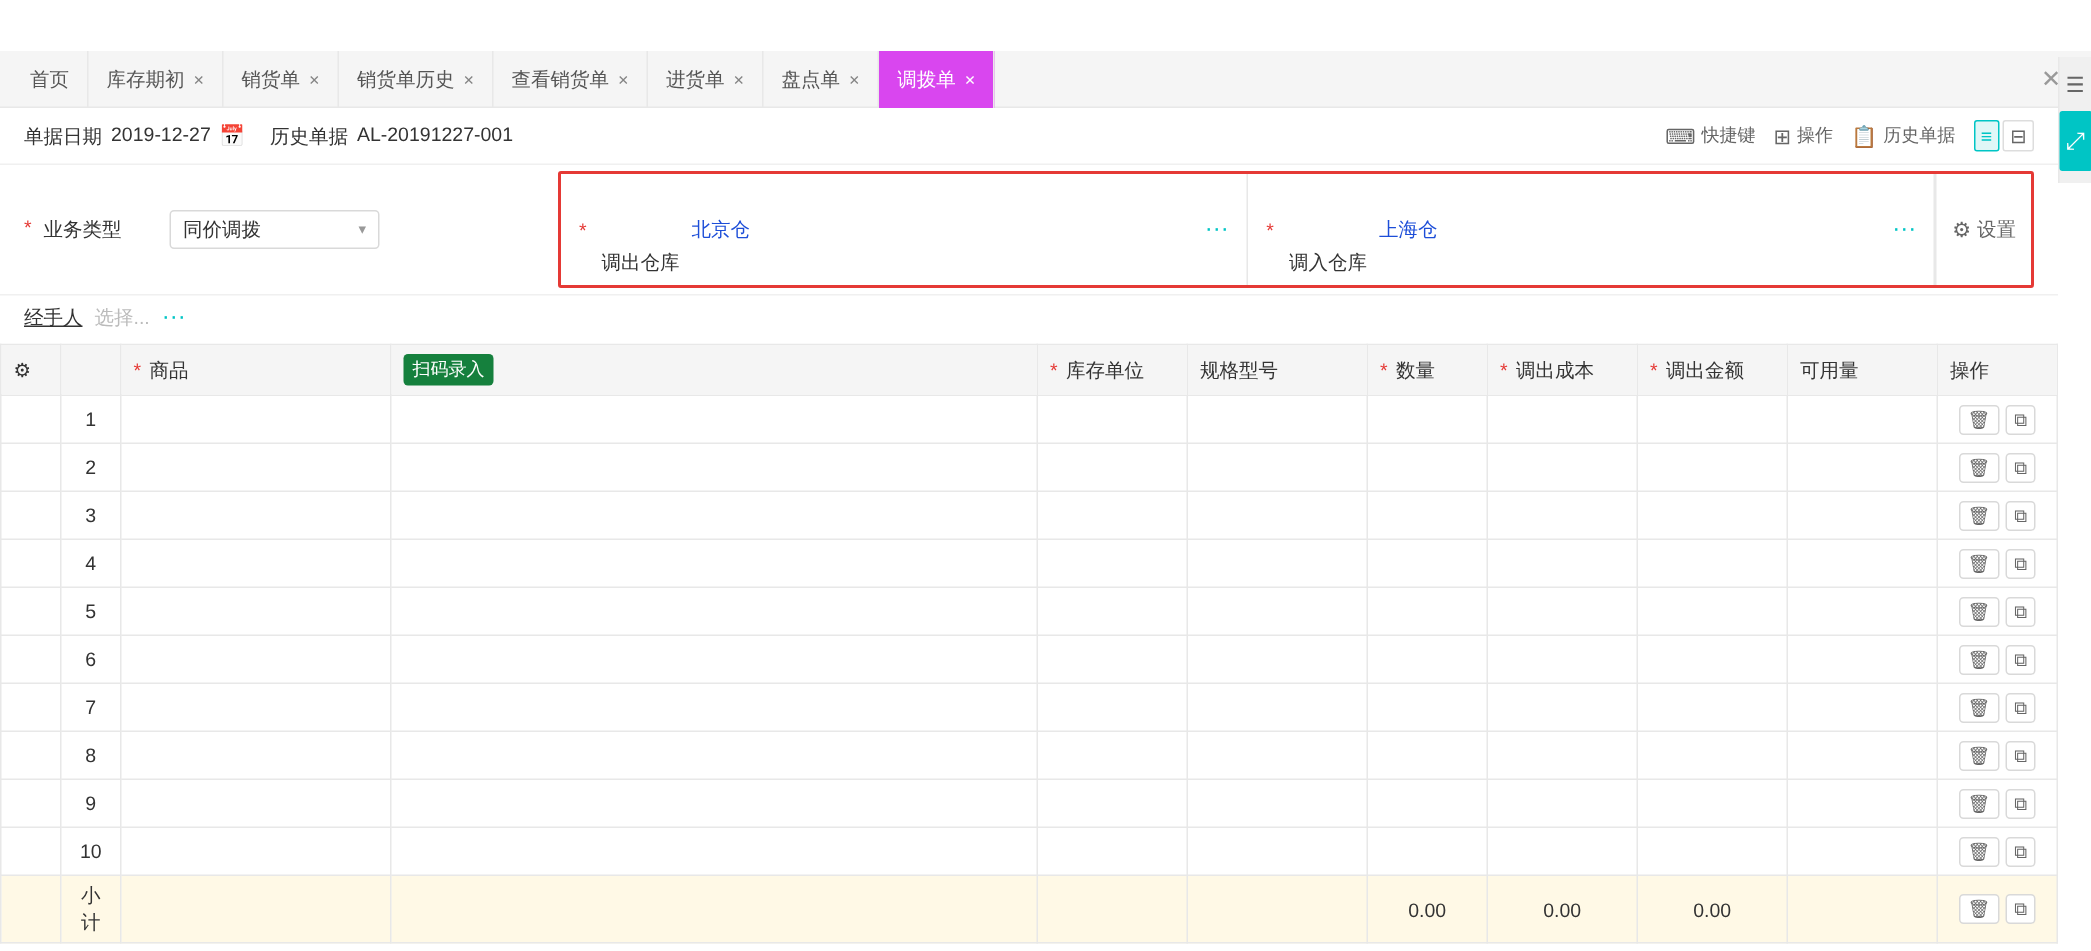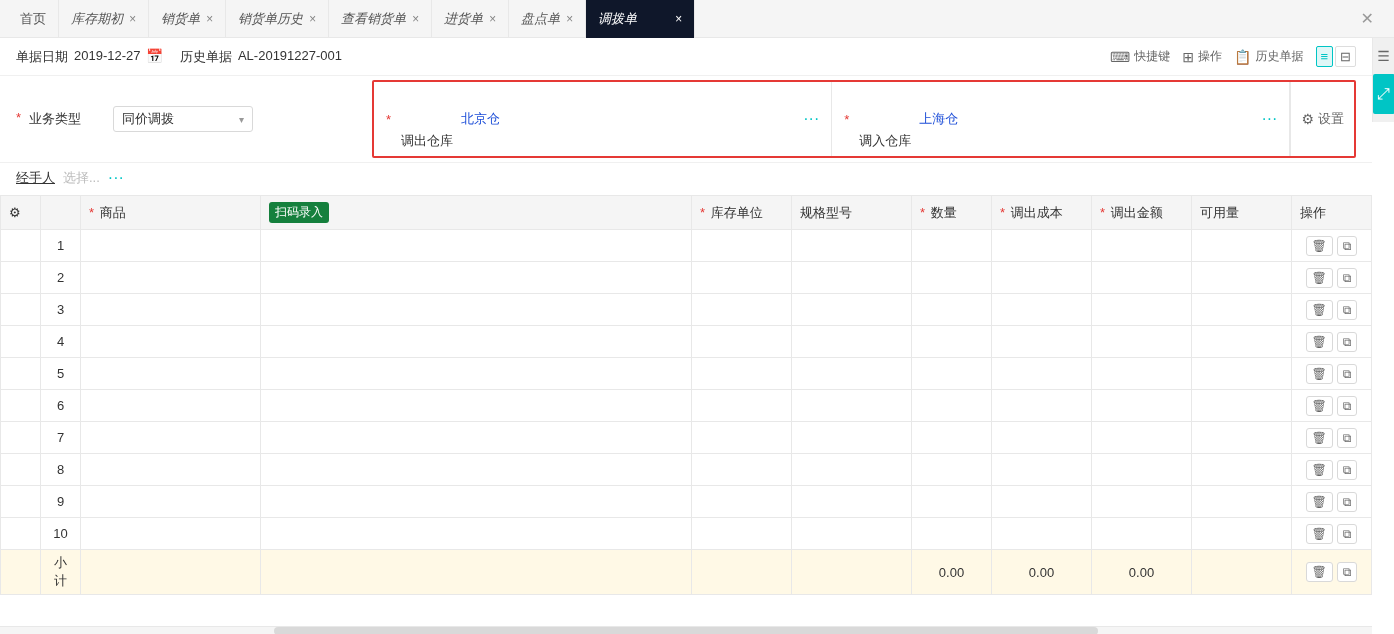--- a/index.html
+++ b/index.html
@@ -1,29 +1,29 @@
 <!DOCTYPE html>
 <html><head>
   <meta charset="utf-8">
   <style>
     * { box-sizing: border-box; margin: 0; padding: 0; }
     body { font-family: 'Microsoft YaHei', Arial, sans-serif; font-size: 13px; color: #333; background: #fff; overflow: hidden; }
 
     
     .tabs-bar {
       display: flex; align-items: center; border-bottom: 1px solid #e8e8e8;
-      background: #f5f5f5; height: 38px; padding: 0 8px;
+      background: #f5f5f5; height: 38px; padding: 0 8px; margin-top: 34px;
     }
     .tab-item {
       display: flex; align-items: center; padding: 0 12px; height: 38px;
       cursor: pointer; font-size: 13px; color: #555; white-space: nowrap;
-      border-right: 1px solid #e8e8e8; position: relative; font-style: italic;
+      border-right: 1px solid #e8e8e8; position: relative;
     }
     .tab-item.active {
-      background: #0f172a; color: #fff; font-weight: 500; gap: 32px;
+      background: #d946ef; color: #fff; font-weight: 500;
     }
     .tab-item .close-x {
       margin-left: 6px; font-size: 12px; color: inherit; opacity: 0.7;
       cursor: pointer;
     }
     .tab-item.active .close-x { color: #fff; opacity: 1; }
     .tab-home { font-size: 13px; padding: 0 12px; color: #555; cursor: pointer; border-right: 1px solid #e8e8e8; height: 38px; display: flex; align-items: center; }
     .window-close { margin-left: auto; padding: 0 12px; font-size: 16px; color: #999; cursor: pointer; }
 
     

